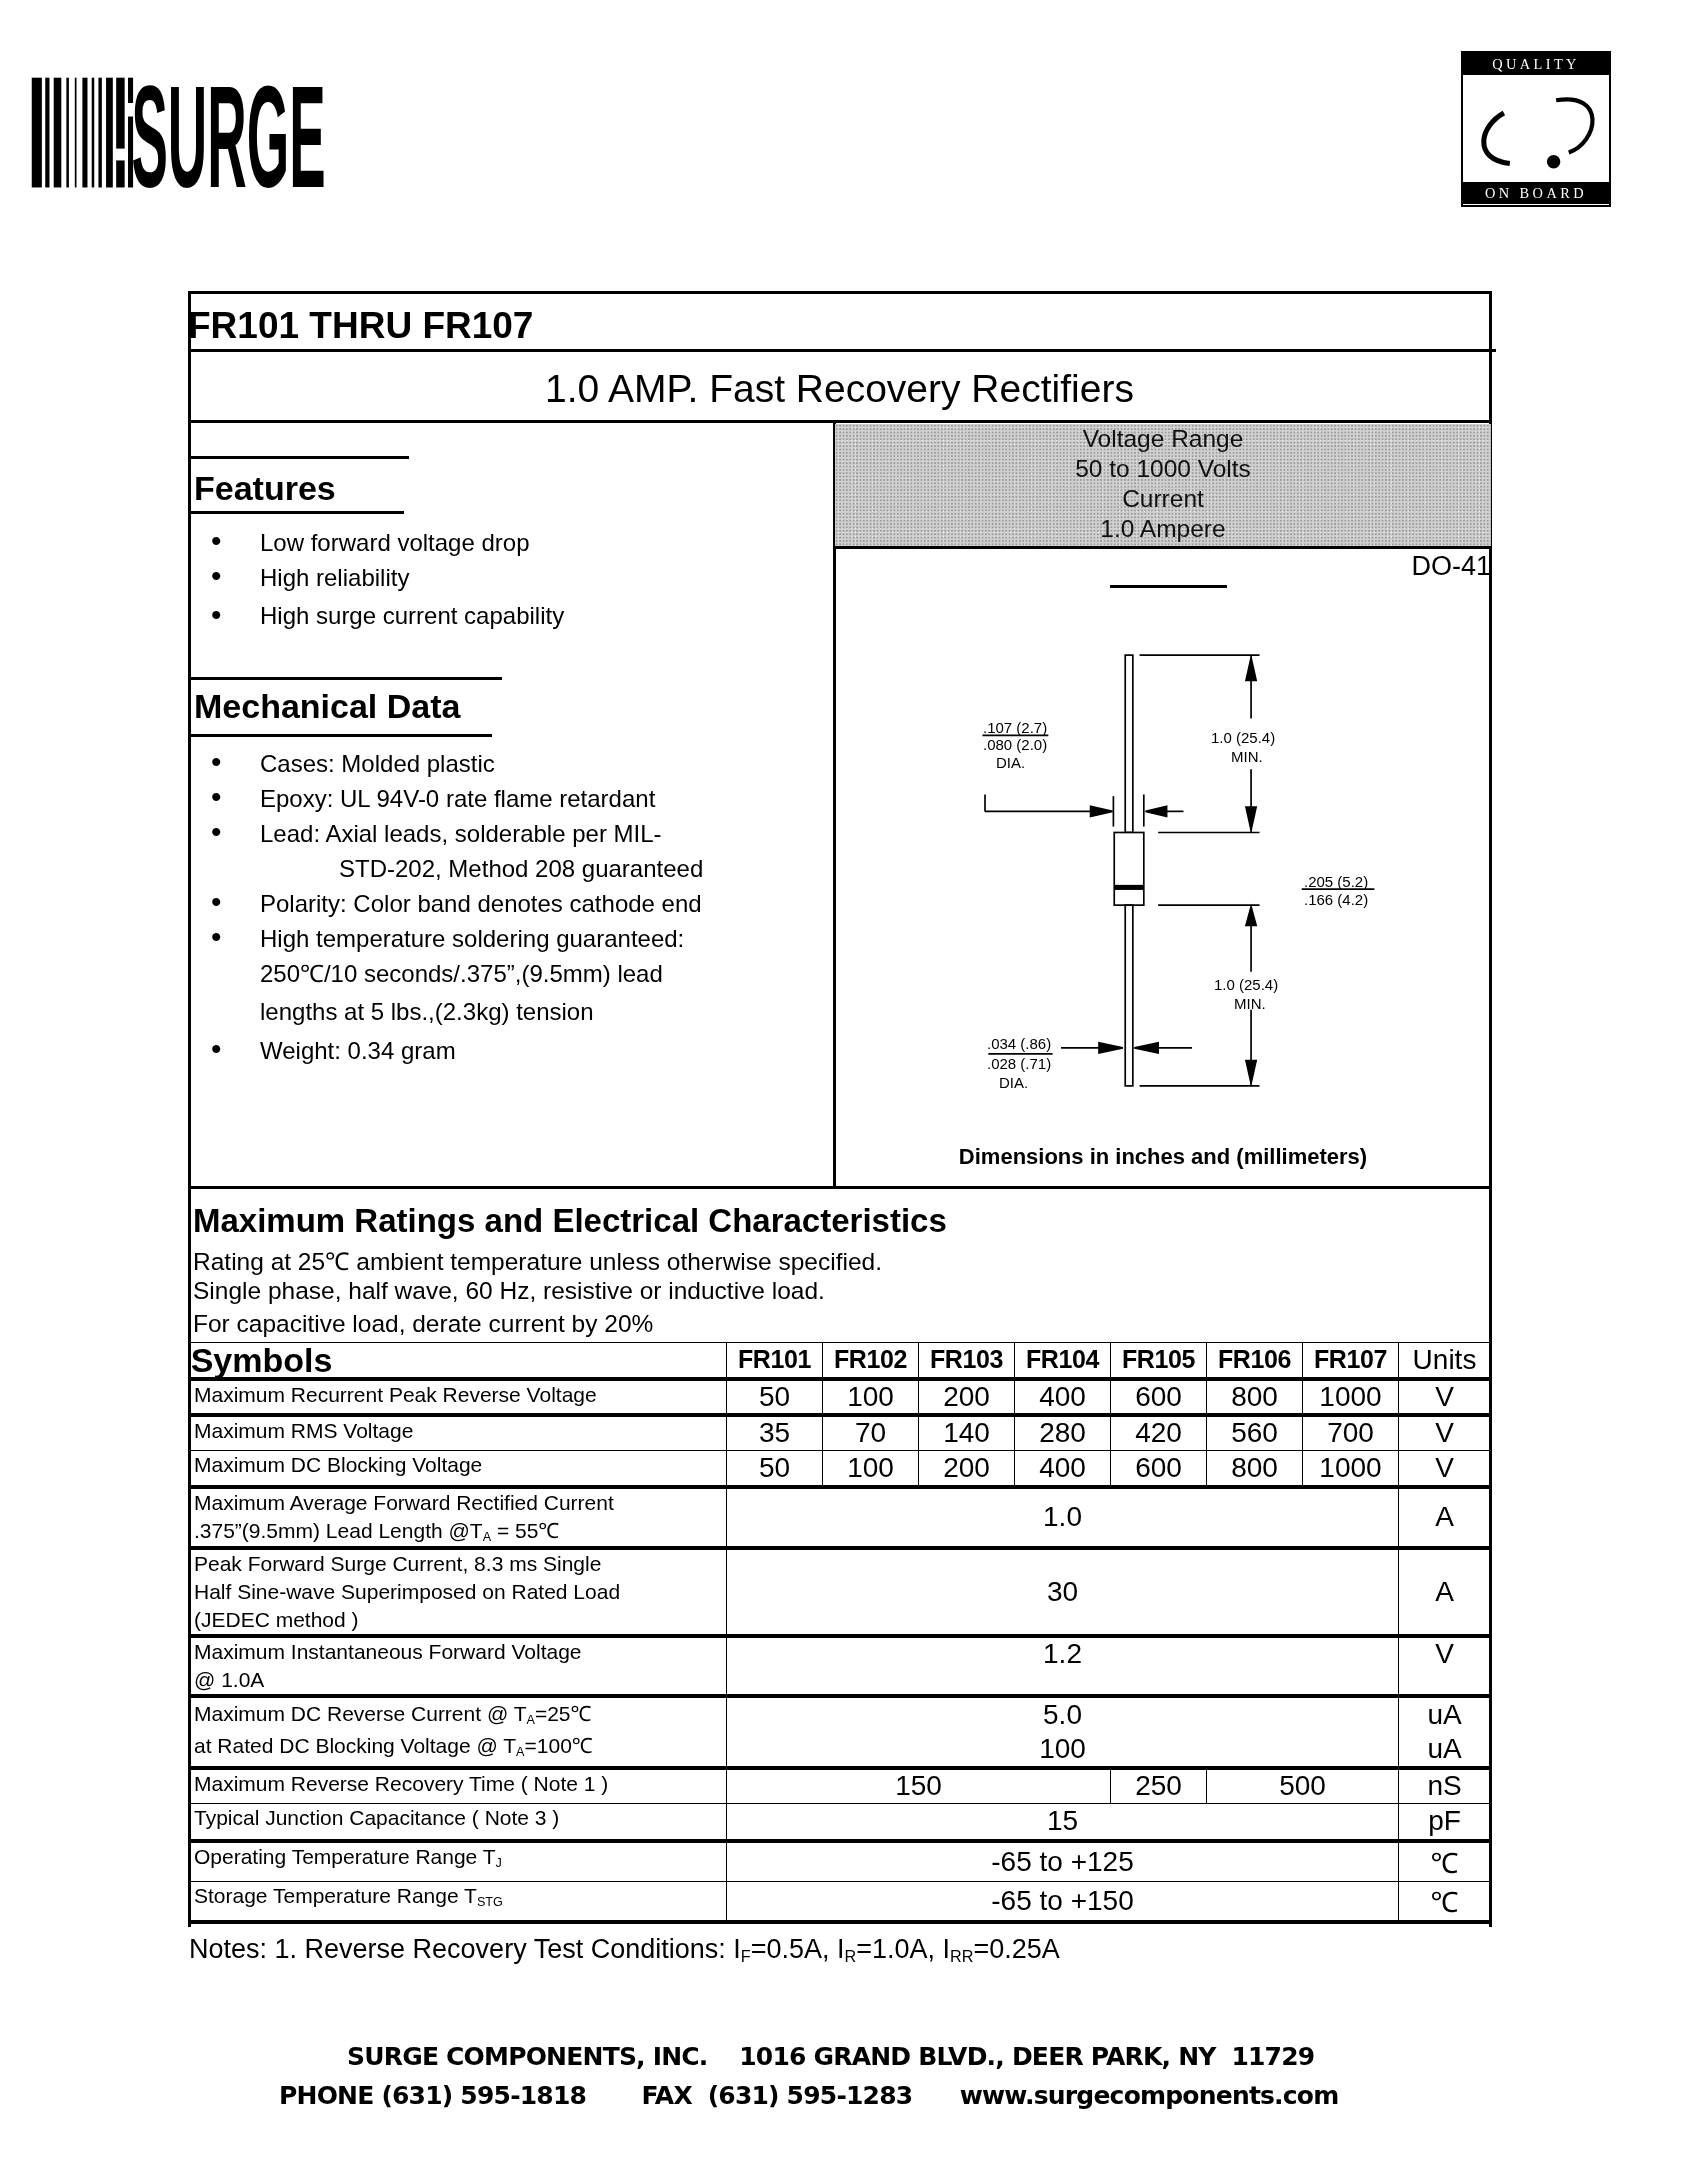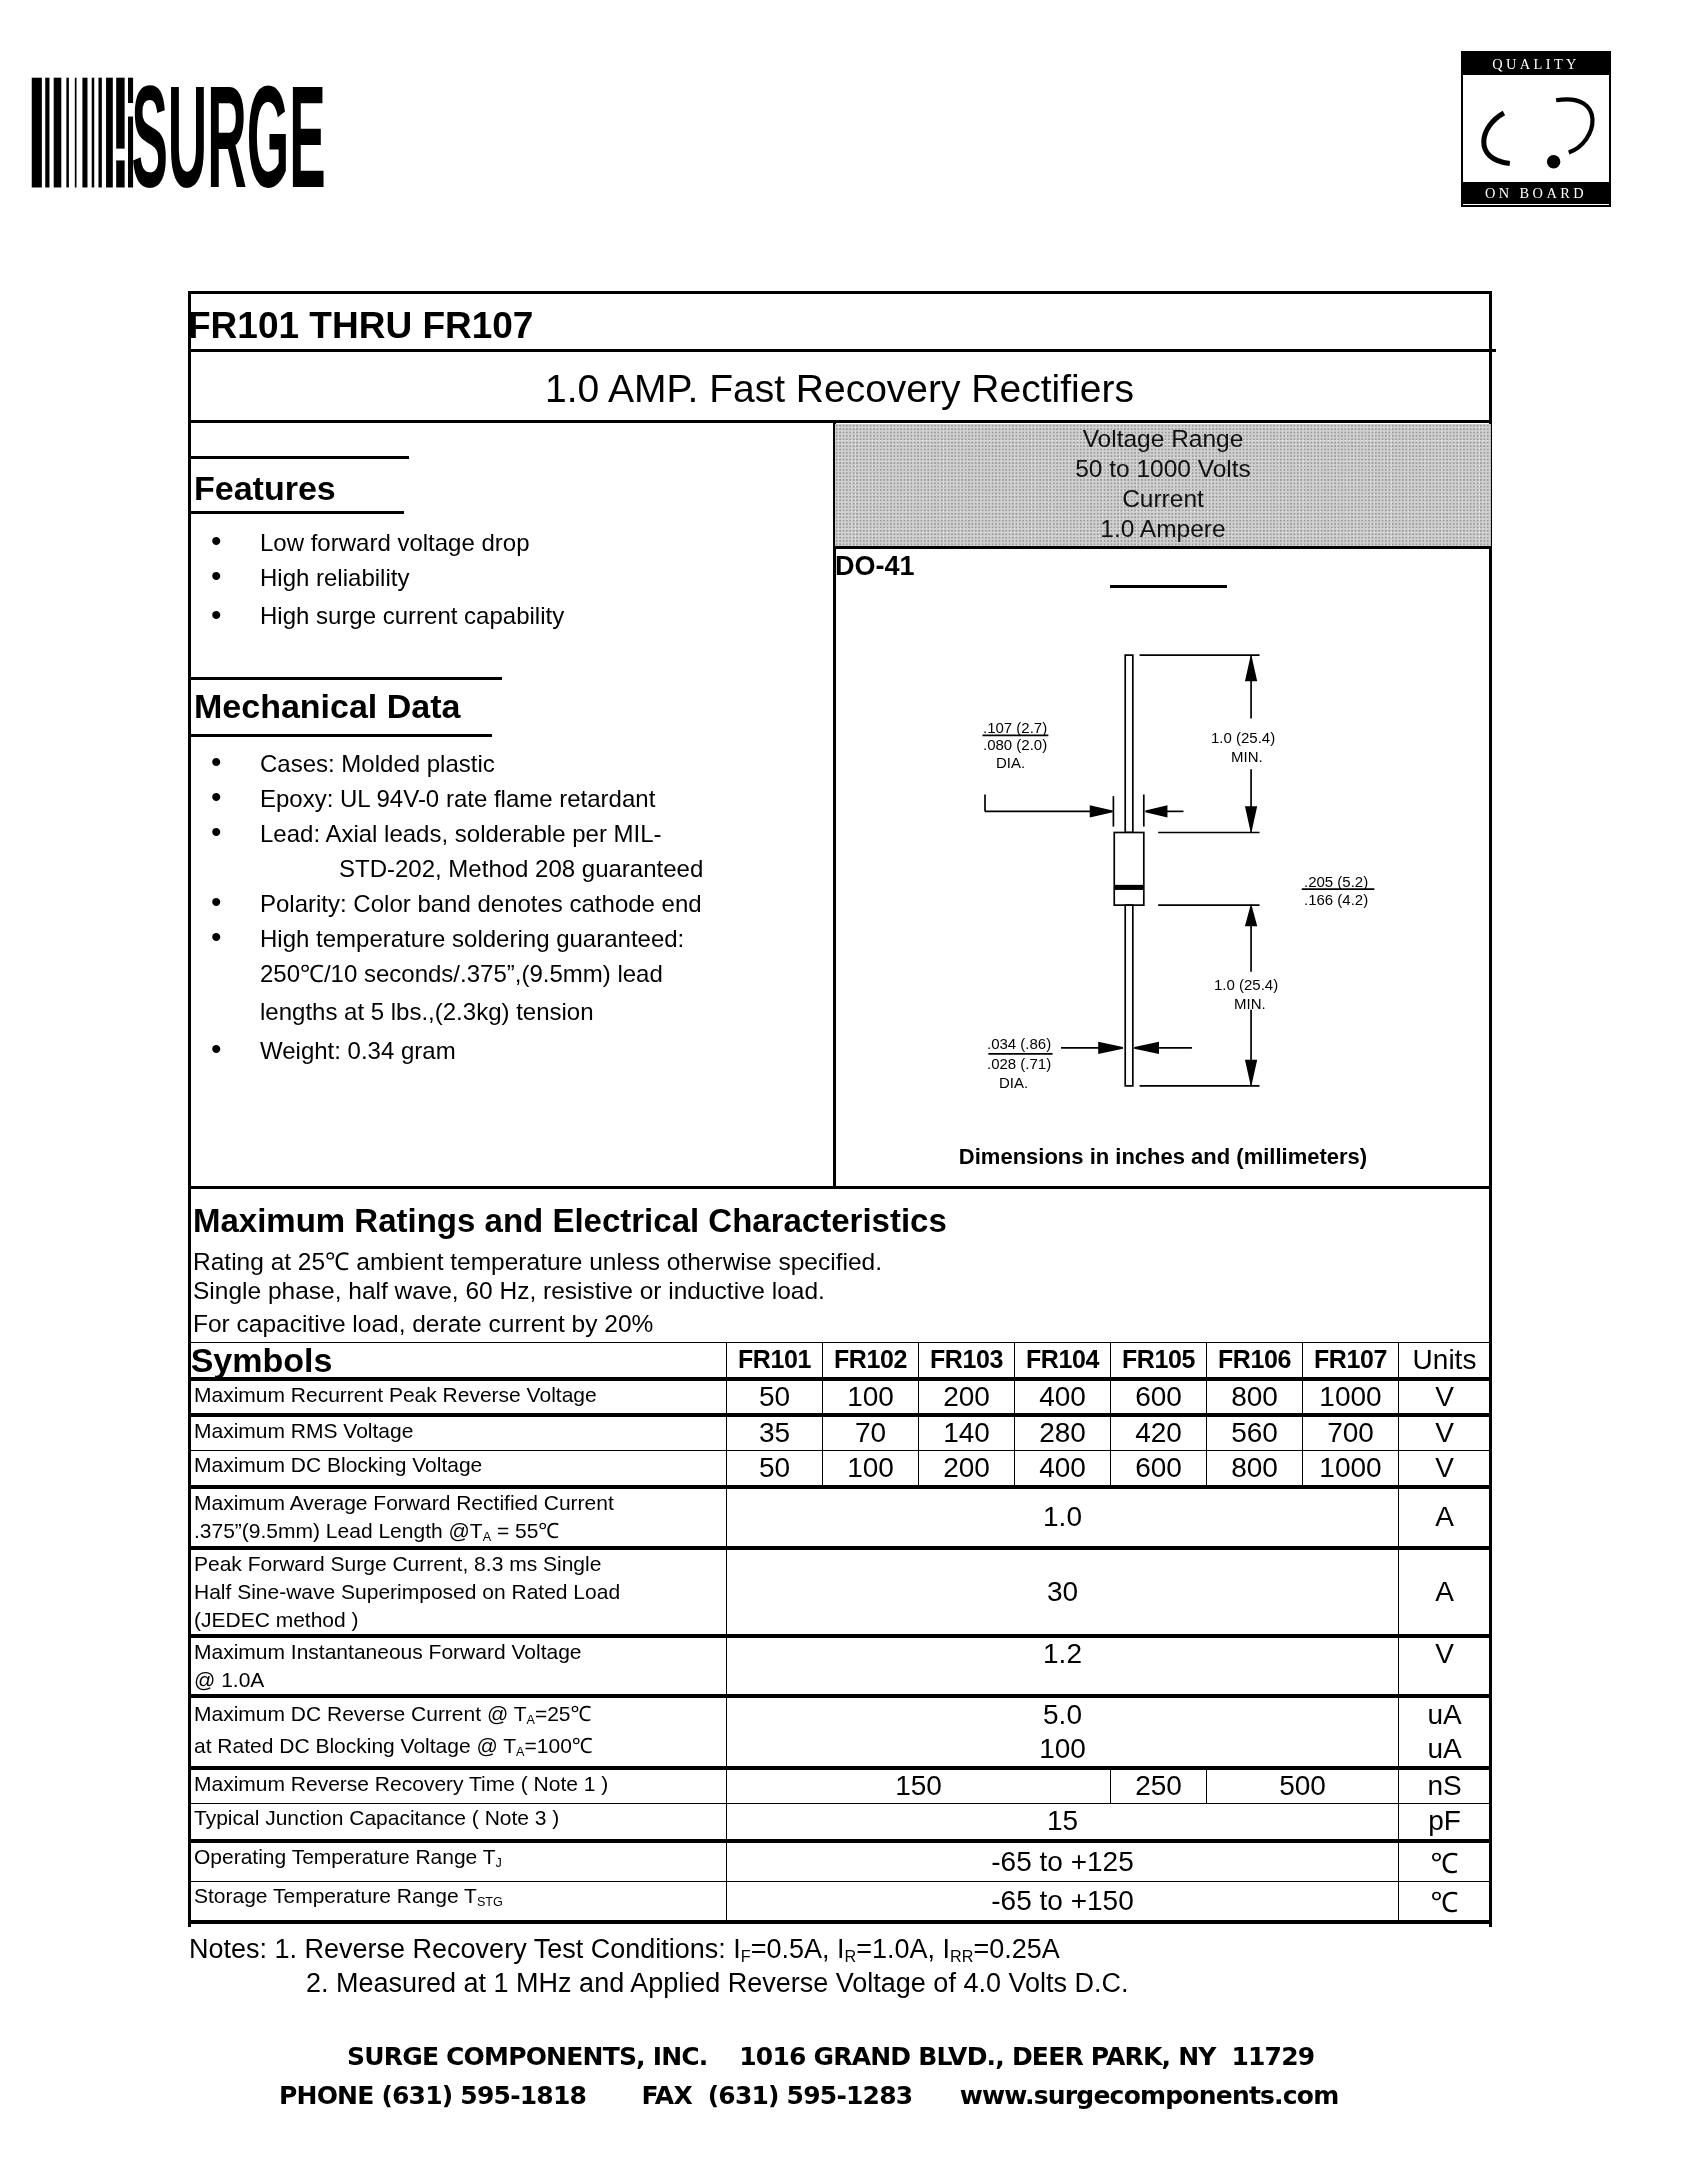--- a/index.html
+++ b/index.html
@@ -36,21 +36,21 @@
 
   
   #specbox {
     left: 835px; top: 424px; width: 656px; height: 122px;
     background-color: #cfcfcf;
     background-image: radial-gradient(#9a9a9a 0.7px, transparent 0.8px), radial-gradient(#ffffff 0.7px, transparent 0.8px);
     background-size: 3.4px 3.4px, 4.2px 4.2px;
     background-position: 0 0, 1.7px 1.7px;
     text-align: center; font-size: 24.5px; line-height: 30px; color: #111;
   }
-  #pkg-label { left: 835px; top: 551px; width: 656px; text-align: left; font-size: 27px; font-weight: bold; }
+  #pkg-label { left: 835px; top: 551px; width: 656px; text-align: right; font-size: 27px; font-weight: normal; }
   #pkg-underline { left: 1110px; top: 585px; width: 117px; height: 2.5px; background: #000; }
 
   #diagram { left: 930px; top: 634px; width: 507px; height: 473px; }
   .dim { font-size: 15px; line-height: 18px; }
   #dim-caption { left: 835px; top: 1144px; width: 656px; text-align: center; font-size: 22px; font-weight: bold; }
 
   
   #mr-head { left: 193px; top: 1202px; font-size: 33px; font-weight: bold; }
   .mr-line { left: 193px; font-size: 24.5px; }
 
@@ -343,20 +343,19 @@
   <tr style="height:39px; border-bottom:4.2px solid #000;">
     <td class="label" style="border-bottom-width:4.2px;"><span>Storage Temperature Range T</span><sub>STG</sub></td>
     <td class="val" colspan="7" style="border-bottom-width:4.2px;">-65 to +150</td>
     <td class="unit" style="border-bottom-width:4.2px;">℃</td>
   </tr>
 </tbody>
   </table>
 
 <div id="notes" class="abs">
   <div><span>Notes: 1. Reverse Recovery Test Conditions: I</span><sub>F</sub><span>=0.5A, I</span><sub>R</sub><span>=1.0A, I</span><sub>RR</sub><span>=0.25A</span></div>
-  <div class="n2">2. Measured at 1 MHz and Applied Reverse Voltage of 4.0 Volts D.C.</div>
 </div>
 
 <div id="footer" class="abs">
   <div class="l1"><span>SURGE COMPONENTS, INC.</span>    <span>1016 GRAND BLVD., DEER PARK, NY  11729</span></div>
   <div class="l2"><span>PHONE (631) 595-1818</span>       <span>FAX  (631) 595-1283</span>      <span>www.surgecomponents.com</span></div>
 </div>
 
 
 </body></html>

